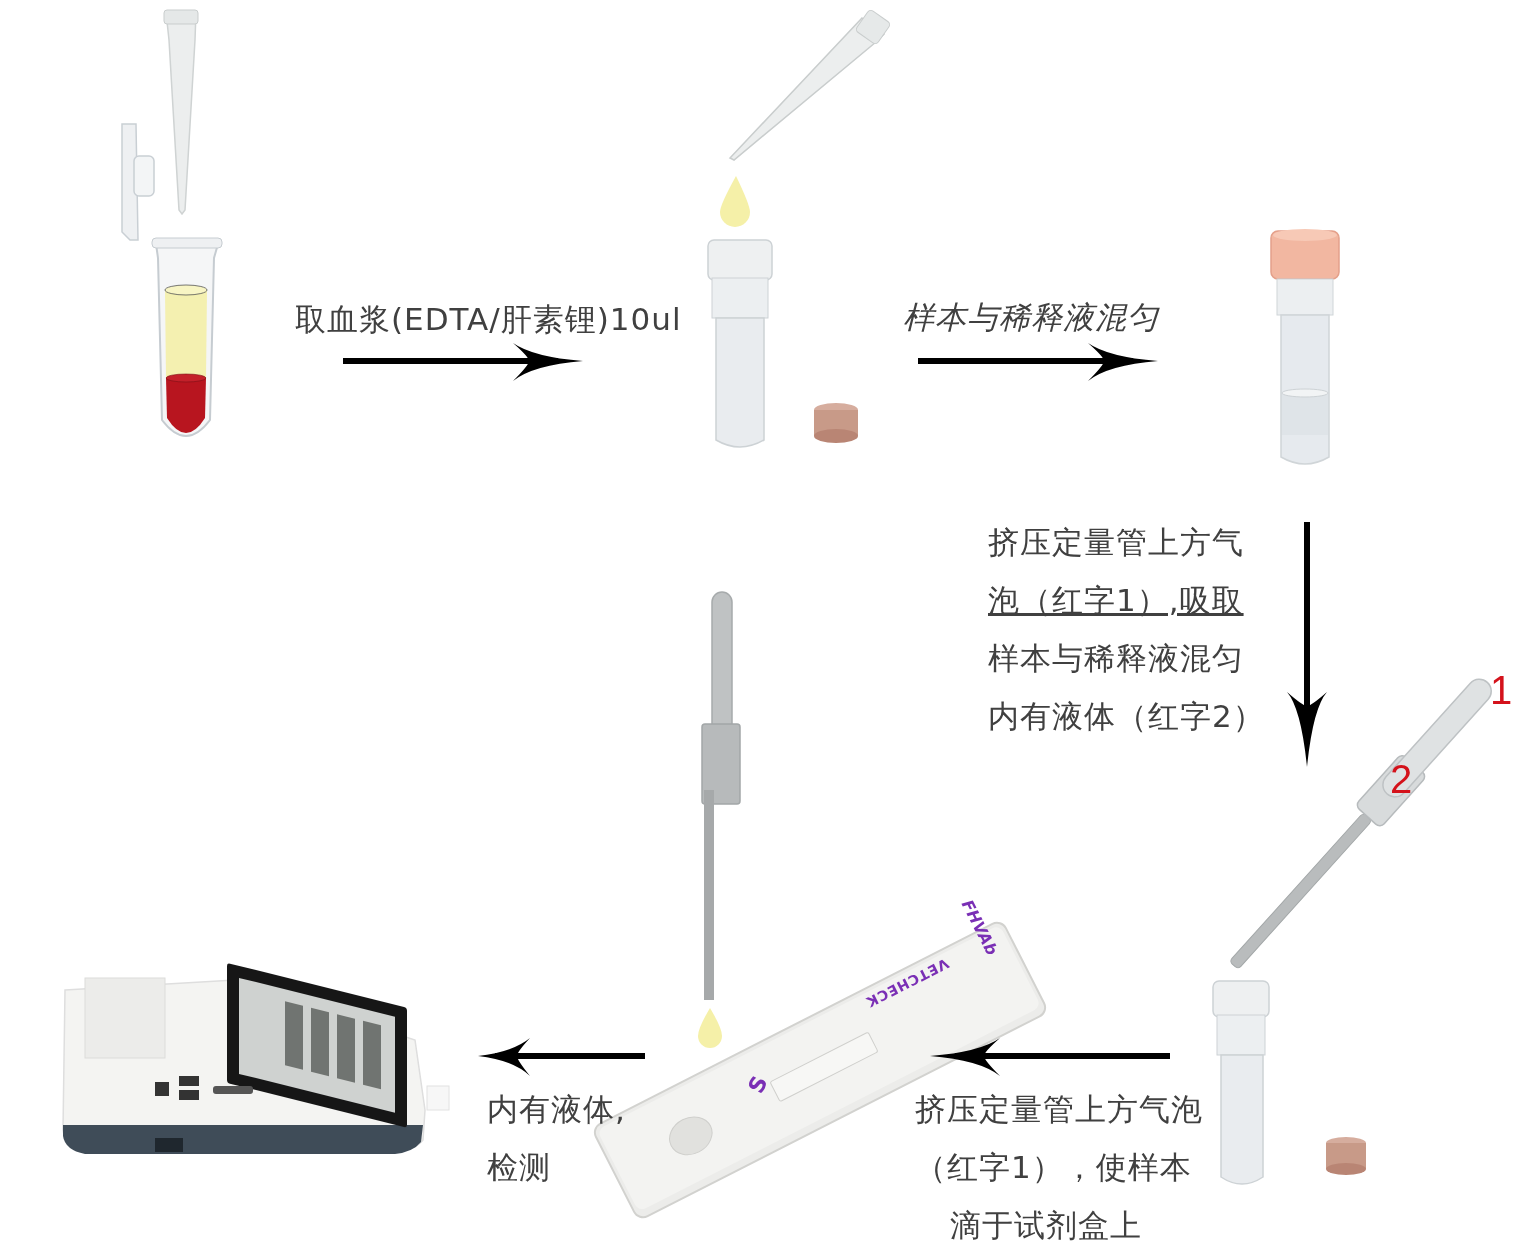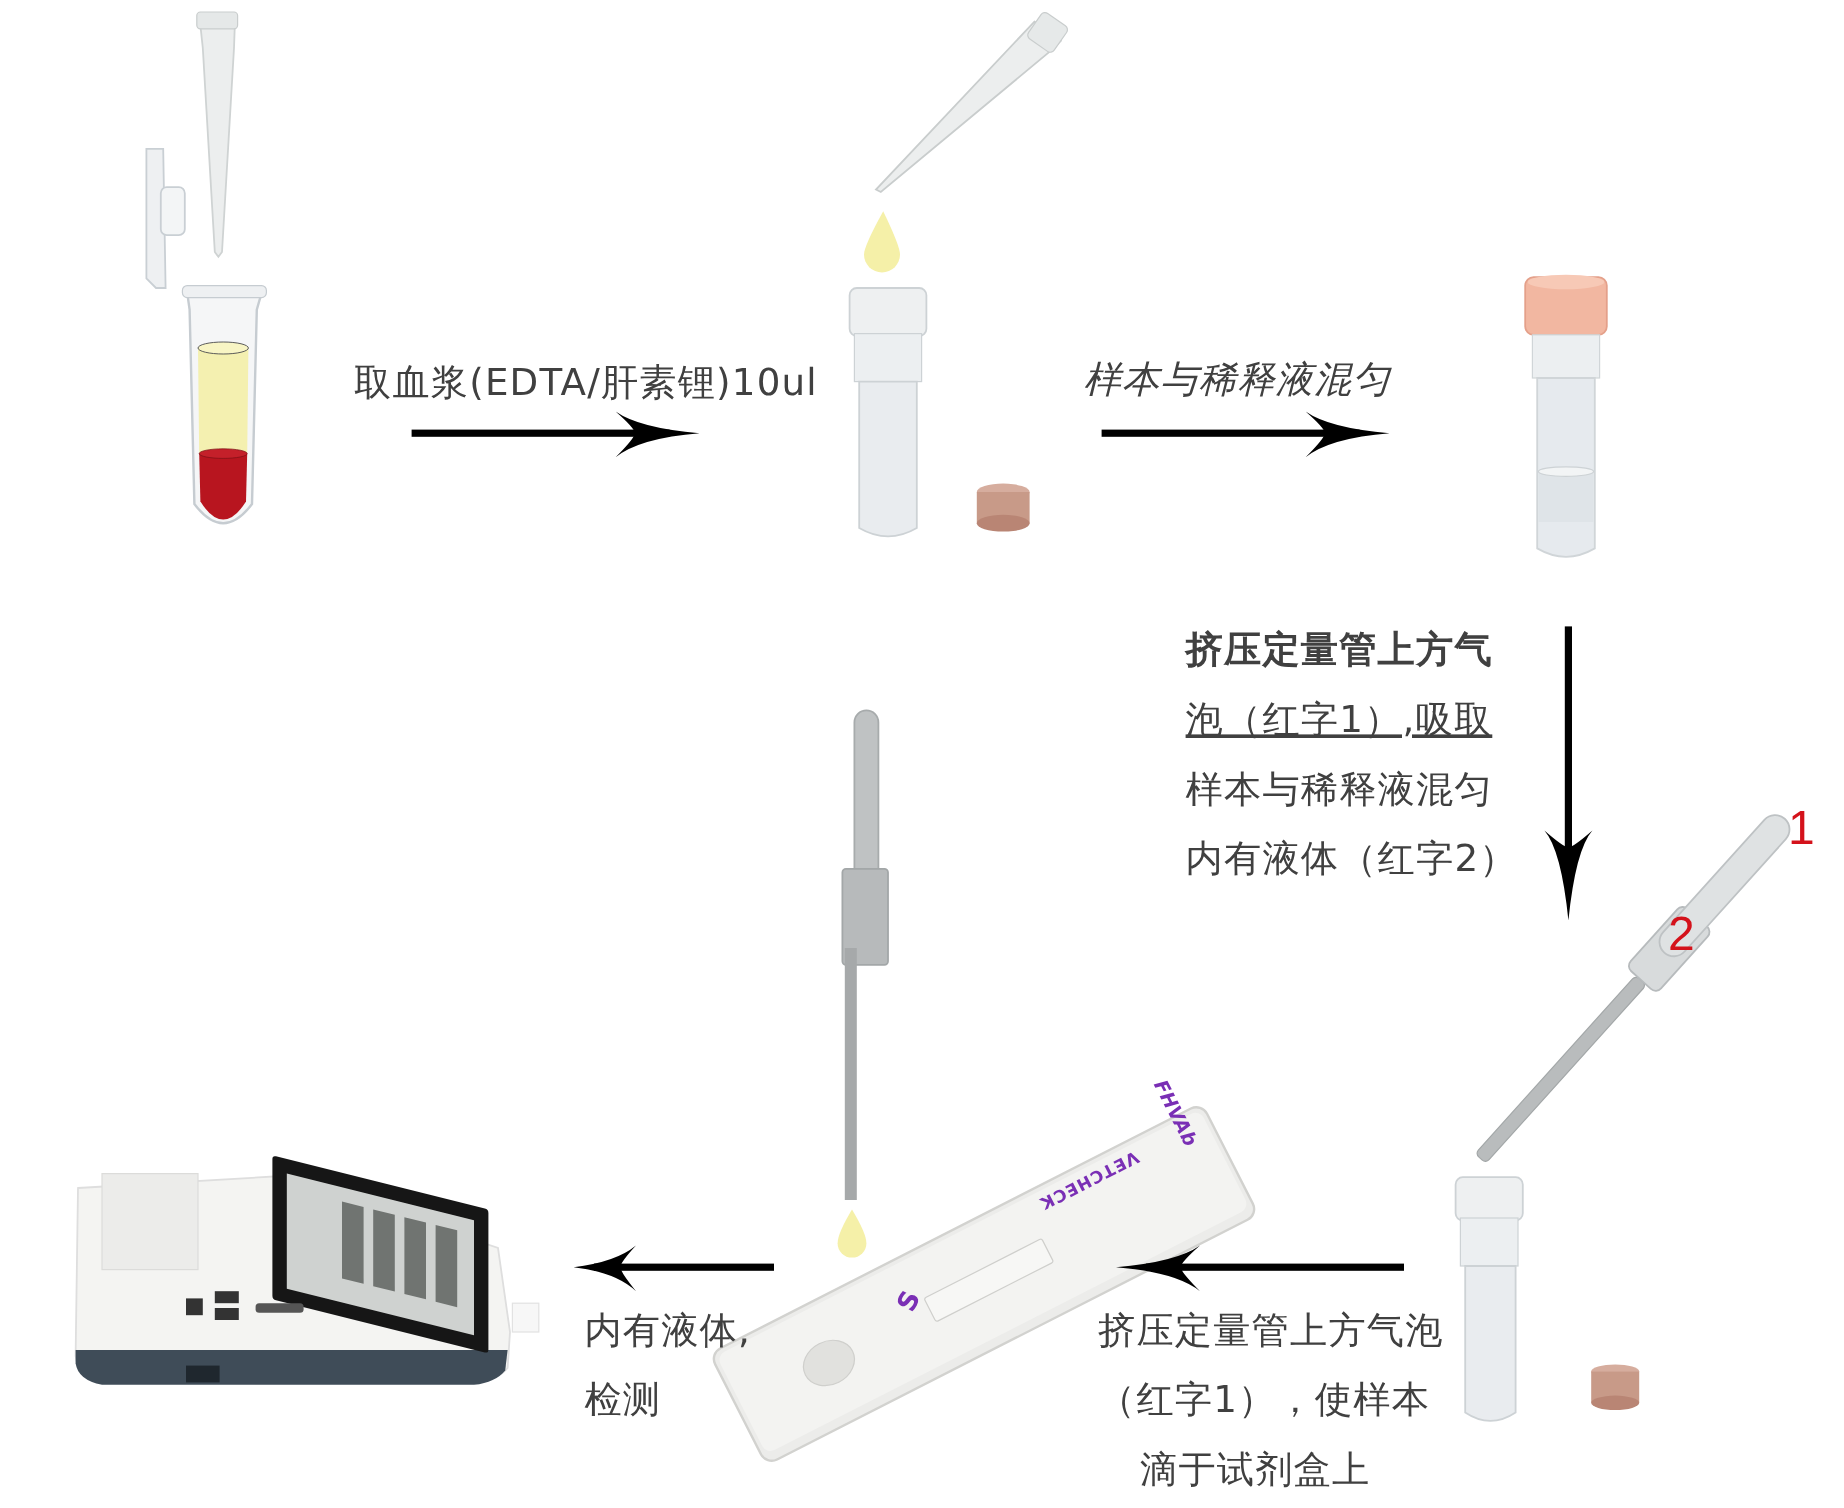--- a/index.html
+++ b/index.html
@@ -62,21 +62,21 @@
 <svg style="left:1265px;top:225px;" width="80" height="250" viewBox="0 0 80 250">
   <rect x="6" y="6" width="68" height="48" rx="7" fill="#f2b7a1" stroke="#e4a08a" stroke-width="1.5"></rect>
   <ellipse cx="40" cy="10" rx="32" ry="6" fill="#f7c9b6"></ellipse>
   <rect x="12" y="54" width="56" height="36" fill="#eceff1" stroke="#d0d5d8"></rect>
   <path d="M16 90 L64 90 L64 232 Q40 246 16 232 Z" fill="#e6eaee" stroke="#d0d5d8" stroke-width="1.5"></path>
   <rect x="17" y="168" width="46" height="42" fill="#dfe4e8"></rect>
   <ellipse cx="40" cy="168" rx="23" ry="4" fill="#f2f4f5" stroke="#cdd2d5"></ellipse>
 </svg>
 
 <div class="abs" style="left:988px;top:513px;">
-  <div class="label" style="position:static;font-weight:bold;">挤压定量管上方气</div>
+  <div class="label" style="position:static;">挤压定量管上方气</div>
   <div class="label" style="position:static;text-decoration:underline;">泡（红字1）,吸取</div>
   <div class="label" style="position:static;">样本与稀释液混匀</div>
   <div class="label" style="position:static;text-align:center;">内有液体（红字2）</div>
 </div>
 <svg style="left:1285px;top:522px;" width="44" height="245" viewBox="0 0 44 245">
   <rect x="19" y="0" width="6" height="200" fill="#000"></rect>
   <path d="M2 170 Q16 186 22 245 Q28 186 42 170 Q26 184 22 184 Q18 184 2 170 Z" fill="#000"></path>
 </svg>
 
 <svg style="left:1215px;top:660px;" width="320" height="300" viewBox="0 0 320 300">

